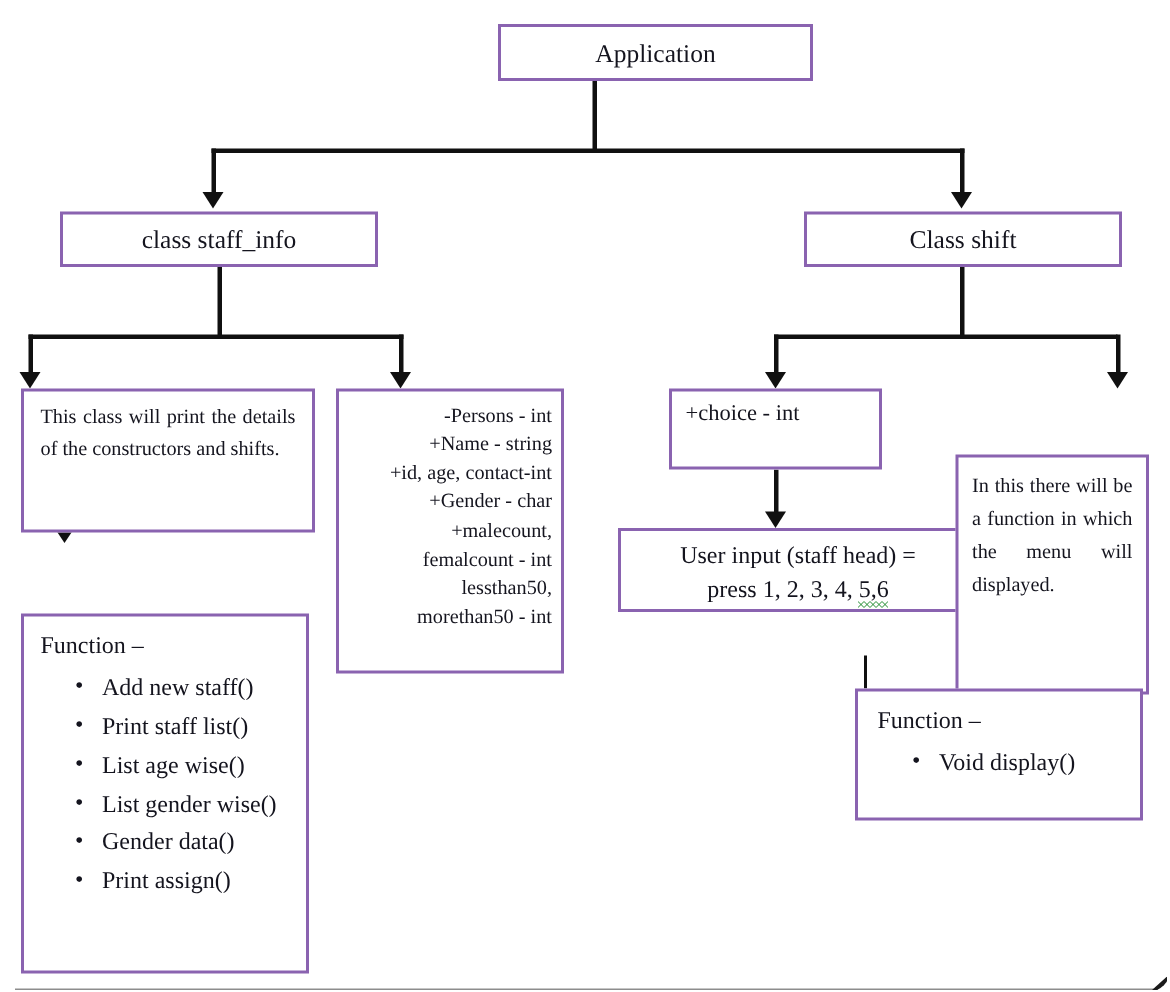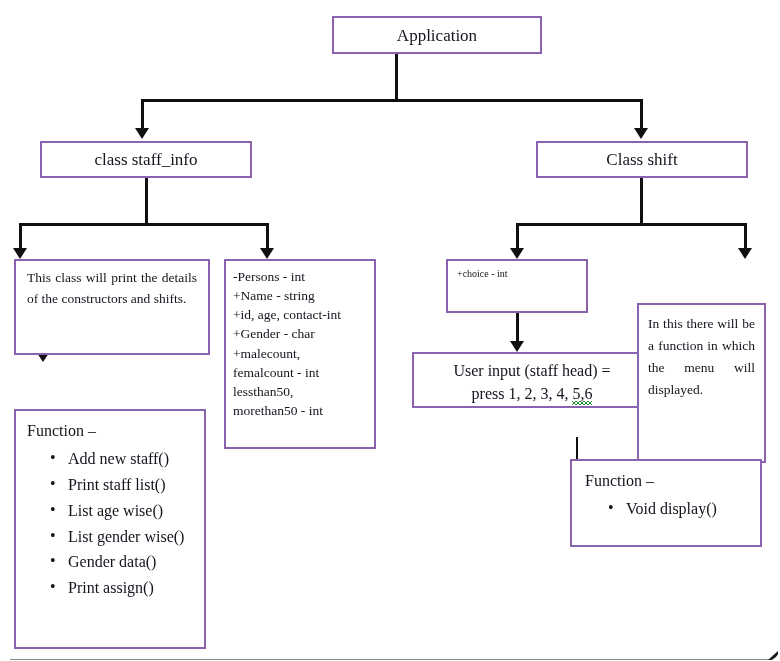--- a/index.html
+++ b/index.html
@@ -63,21 +63,21 @@
   .para {
     font-size: 13.5px;
     line-height: 1.55;
     text-align: justify;
     text-justify: inter-word;
     hyphens: none;
   }
   .attr-list {
     font-size: 13.5px;
     line-height: 1.42;
-    text-align: left;
+    text-align: right;
   }
   .attr-list div { white-space: nowrap; }
 
   .fn-head {
     font-size: 16px;
     line-height: 1.3;
     margin: 2px 0 4px 3px;
   }
   ul.fn-items {
     margin: 0;
@@ -233,21 +233,21 @@
         <li>List age wise()</li>
         <li>List gender wise()</li>
         <li>Gender data()</li>
         <li>Print assign()</li>
       </ul>
     </div>
   </div>
 
   <div class="box" style="left:446px; top:259px; width:142px; height:54px;">
     <div class="inner" style="padding:7px 0 0 9px;">
-      <div style="font-size:10px; text-align:left;">+choice  - int</div>
+      <div style="font-size:15px; text-align:left;">+choice  - int</div>
     </div>
   </div>
 
   <div class="box" style="left:412px; top:352px; width:240px; height:56px;">
     <div class="inner center-2" style="padding:6px 5px 0 5px;">
       <div>User input (staff head) =</div>
       <div><span>press 1, 2, 3, 4, </span><span class="squiggle">5,6</span></div>
     </div>
   </div>
 

